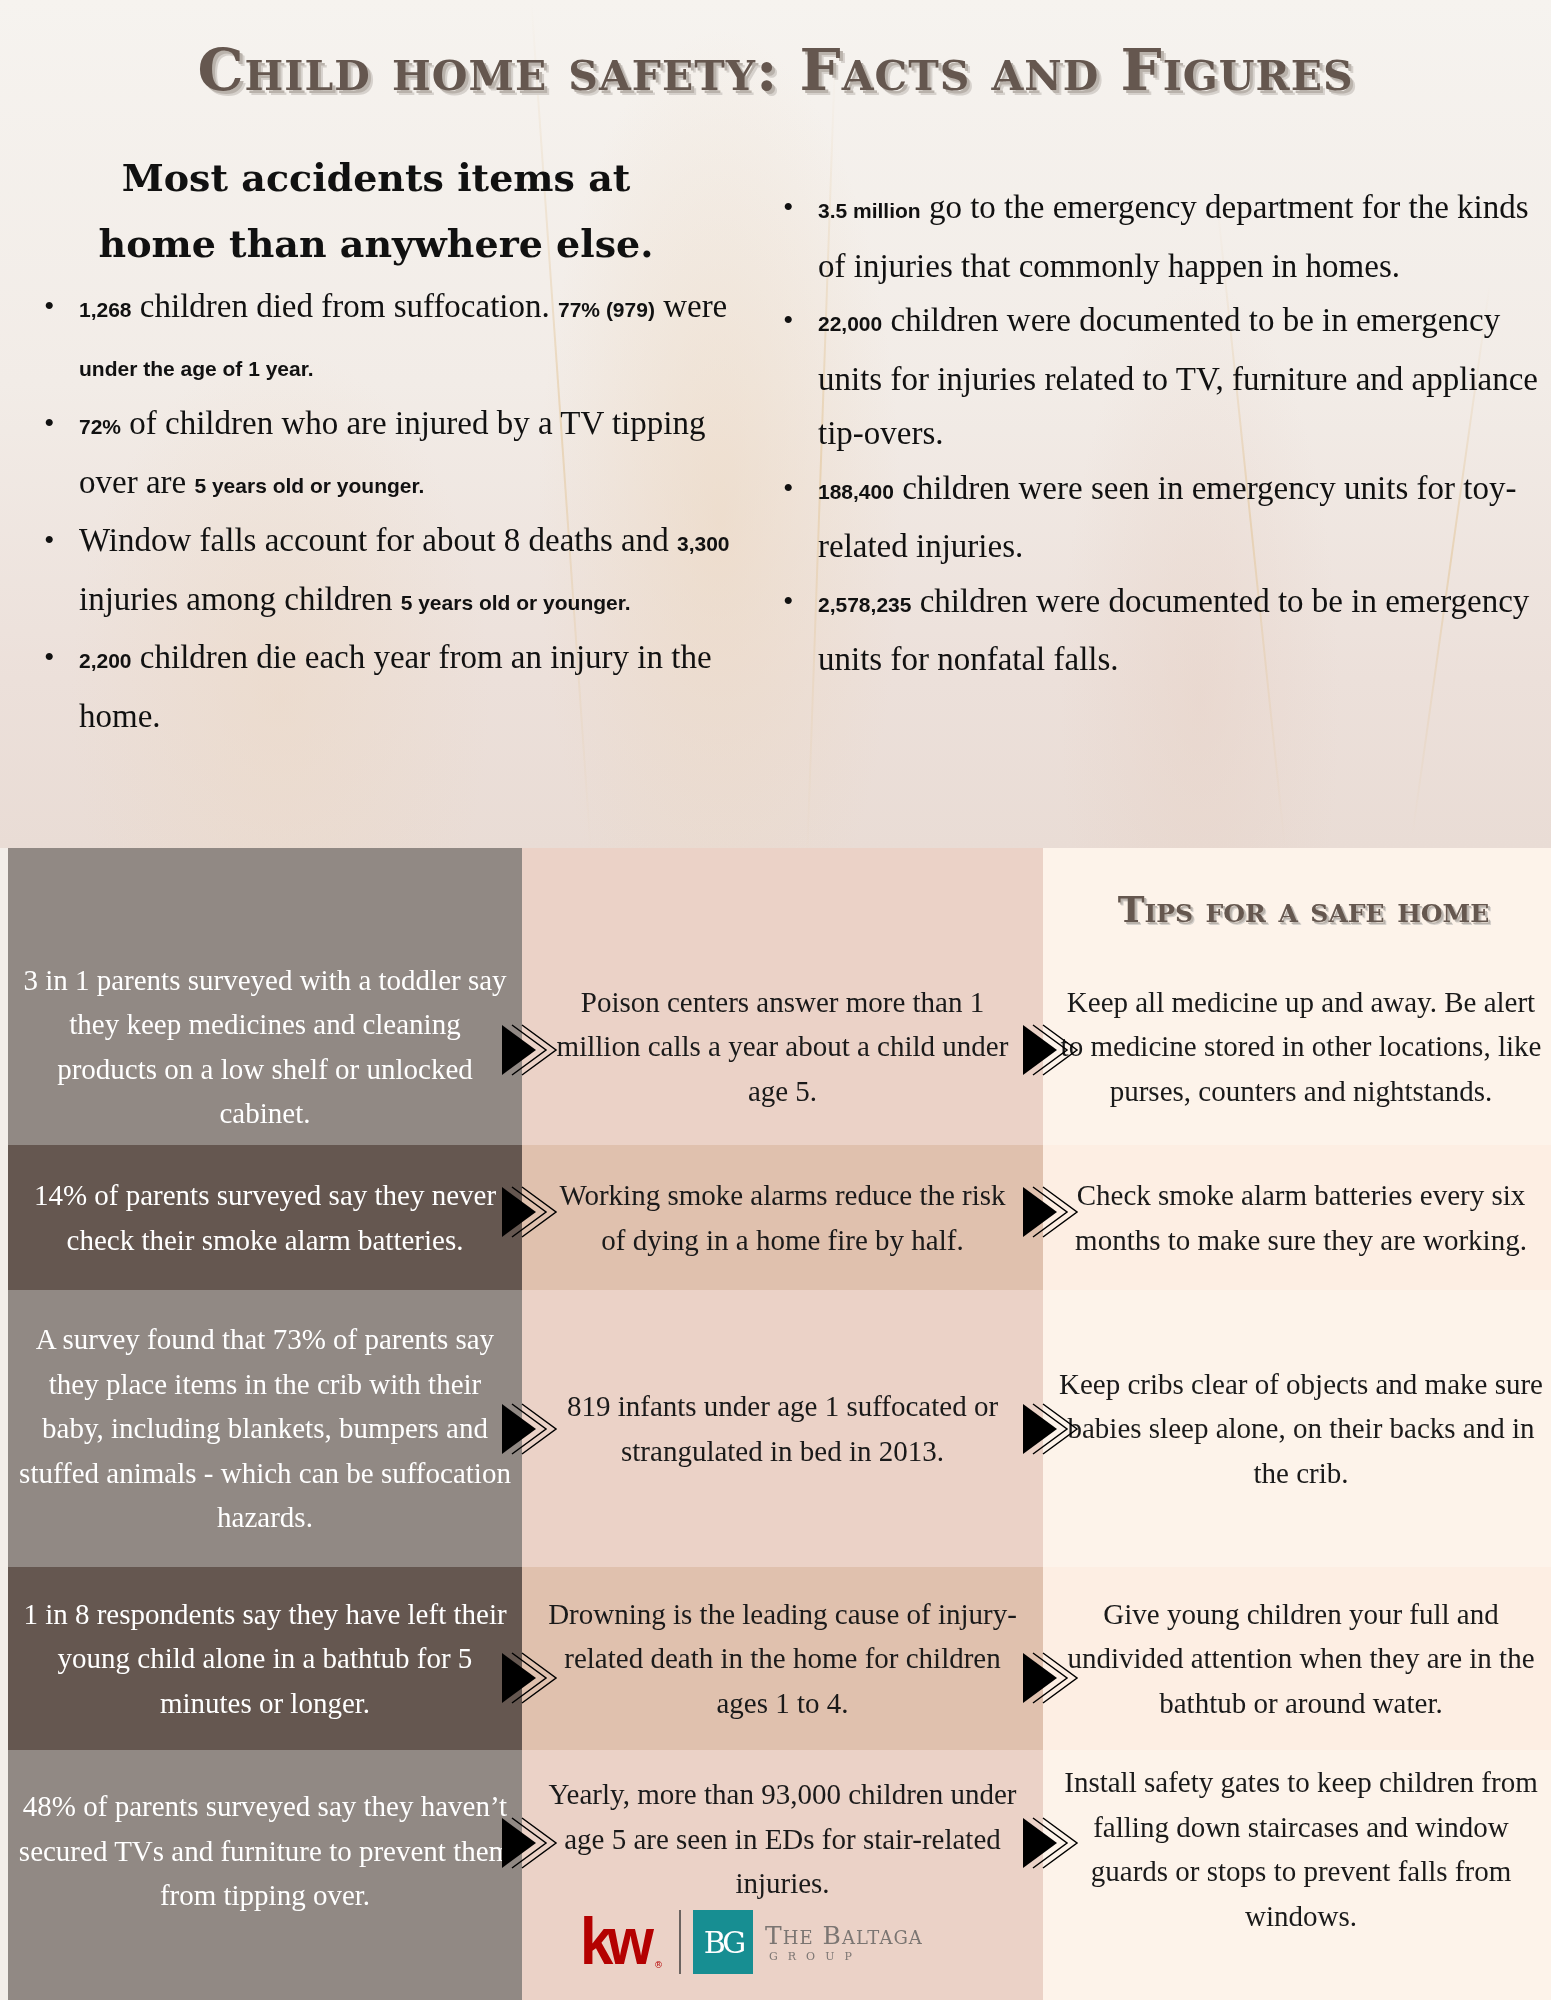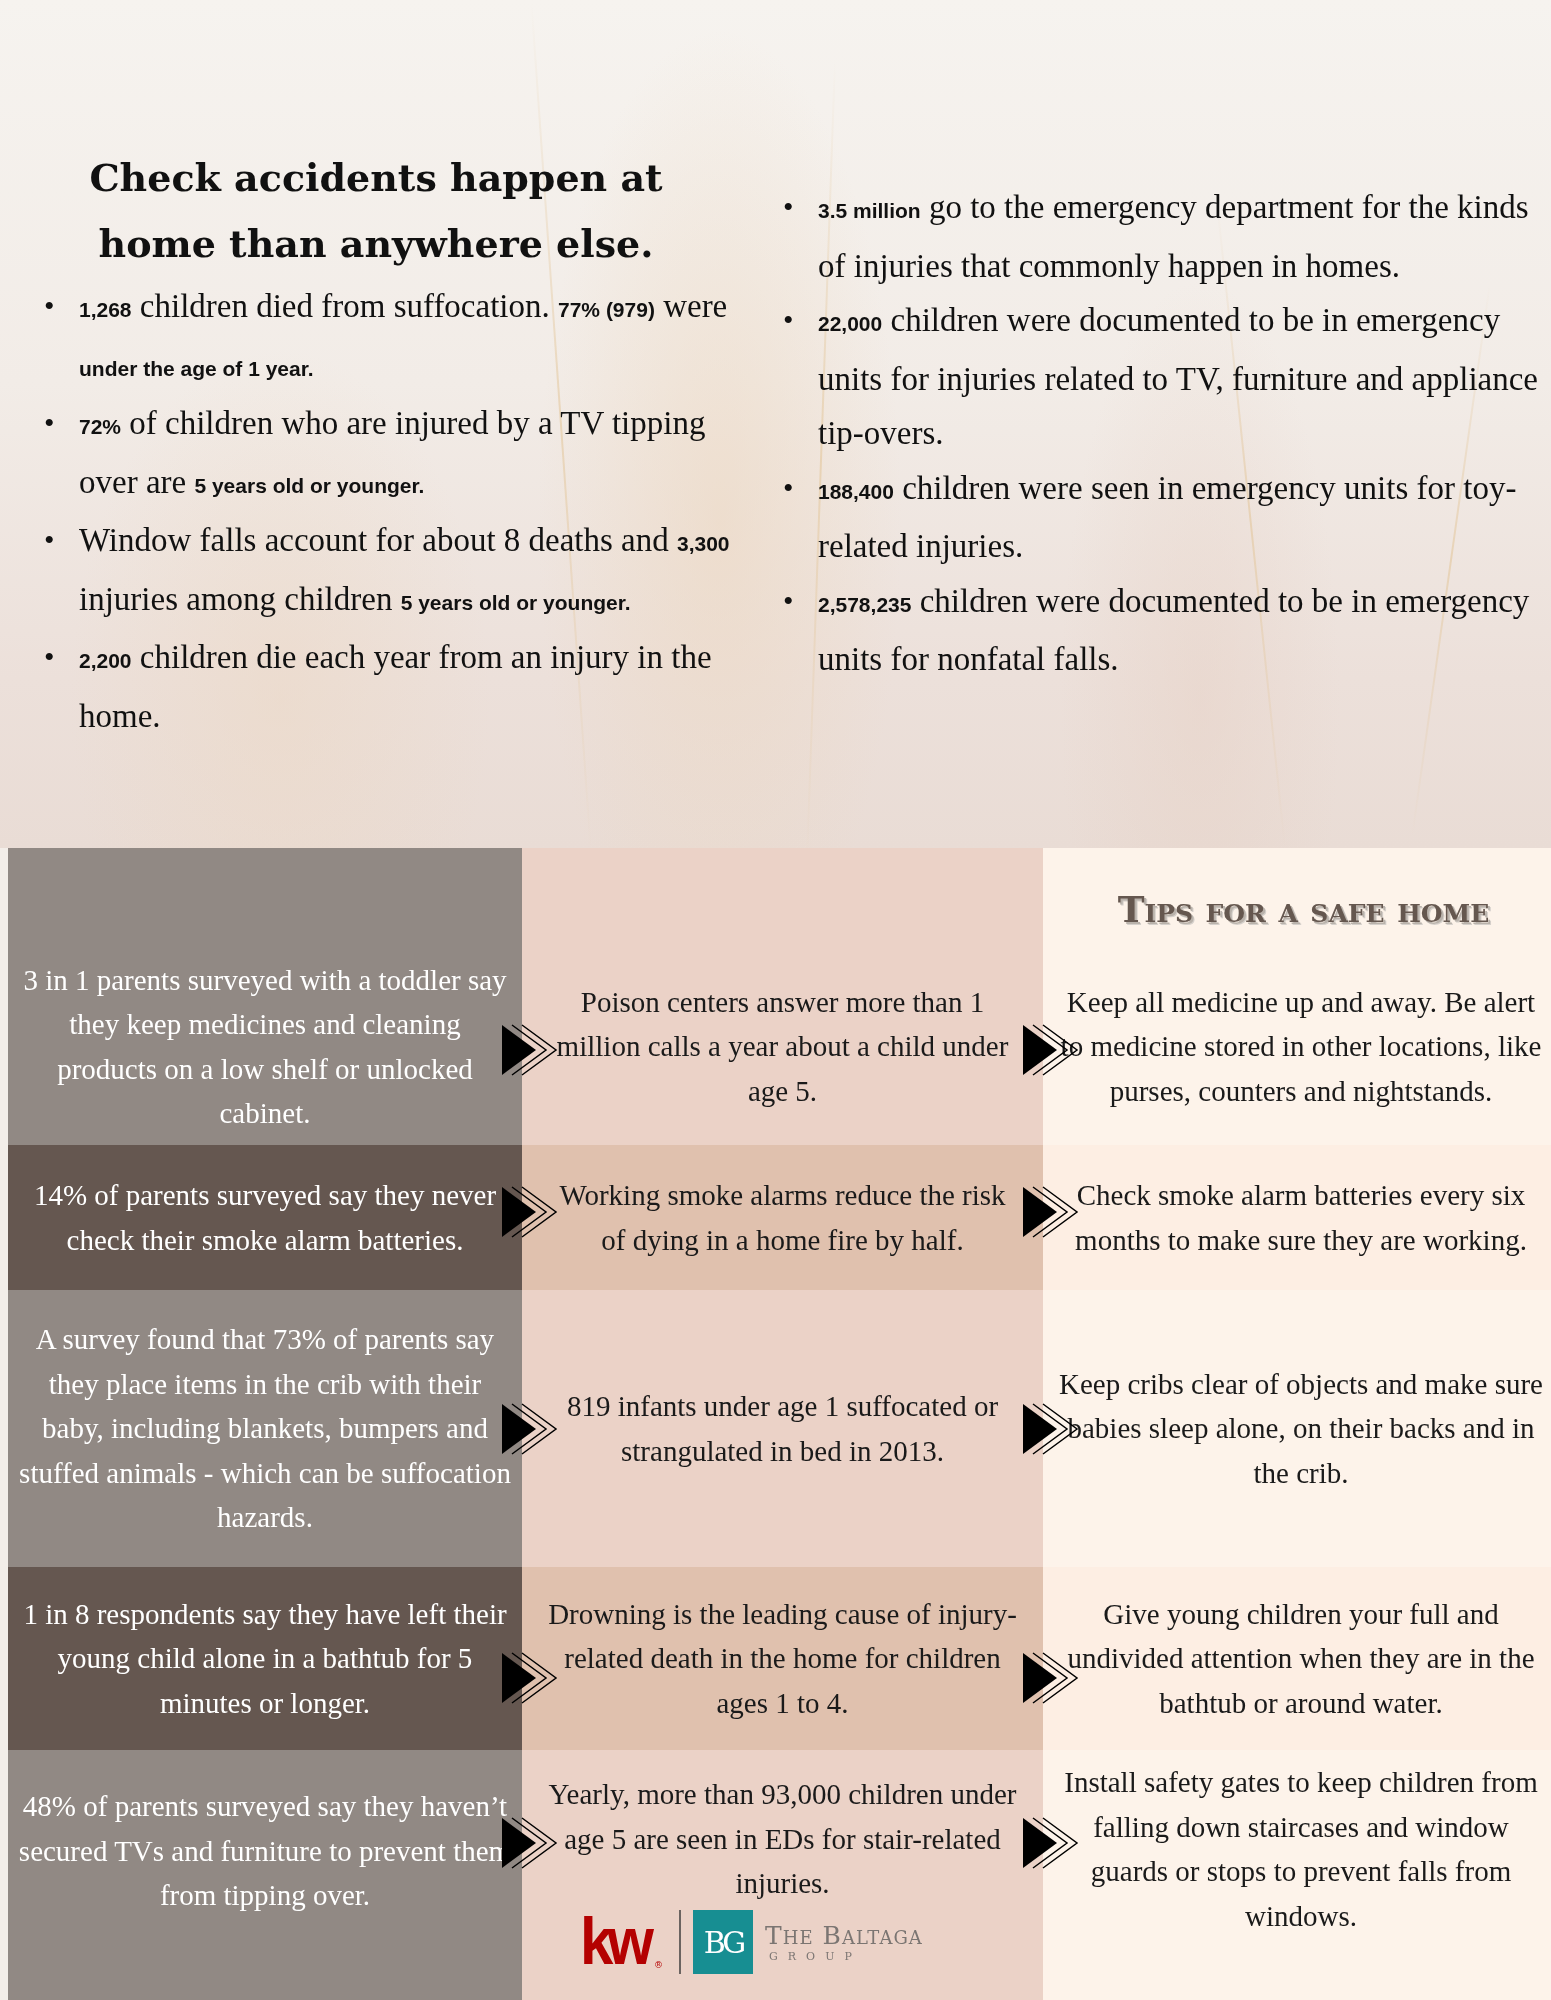--- a/index.html
+++ b/index.html
@@ -105,24 +105,25 @@
   </style>
 </head>
 <body>
 
 <div class="hero">
   <div class="stalk" style="left:560px;top:0;height:850px;transform:rotate(-4deg);"></div>
   <div class="stalk" style="left:820px;top:60px;height:800px;transform:rotate(2deg);"></div>
   <div class="stalk" style="left:1250px;top:200px;height:650px;transform:rotate(-6deg);"></div>
   <div class="stalk" style="left:1450px;top:280px;height:560px;transform:rotate(8deg);"></div>
 
+  <h1 class="main-title">Child home safety: Facts and Figures</h1>
 
   <div class="left-col">
     <div class="left-heading">
-      <div>Check accidents happen at</div>
+      <div>Most accidents items at</div>
       <div>home than anywhere else.</div>
     </div>
     <ul class="fact-list">
       <li>
         <span class="bullet">•</span>
         <b>1,268</b><span> children died from suffocation. </span><b>77% (979)</b><span> were </span><b>under the age of 1 year.</b>
       </li>
       <li>
         <span class="bullet">•</span>
         <b>72%</b><span> of children who are injured by a TV tipping over are </span><b>5 years old or younger.</b>

